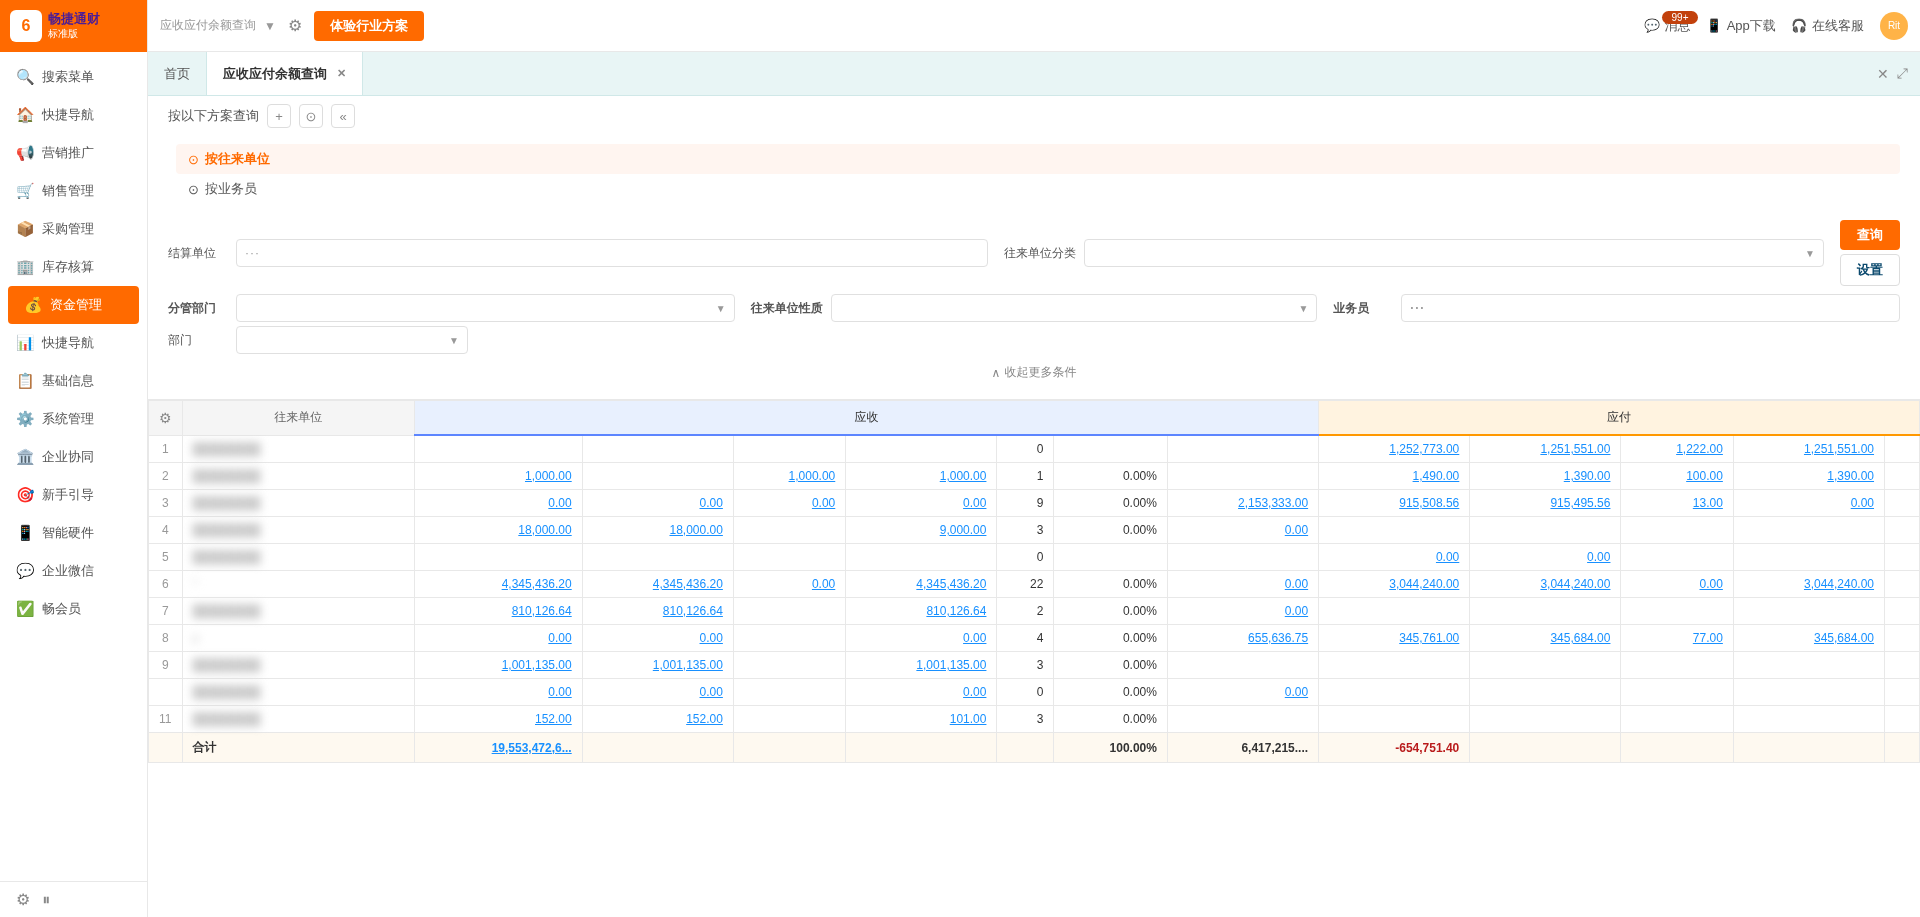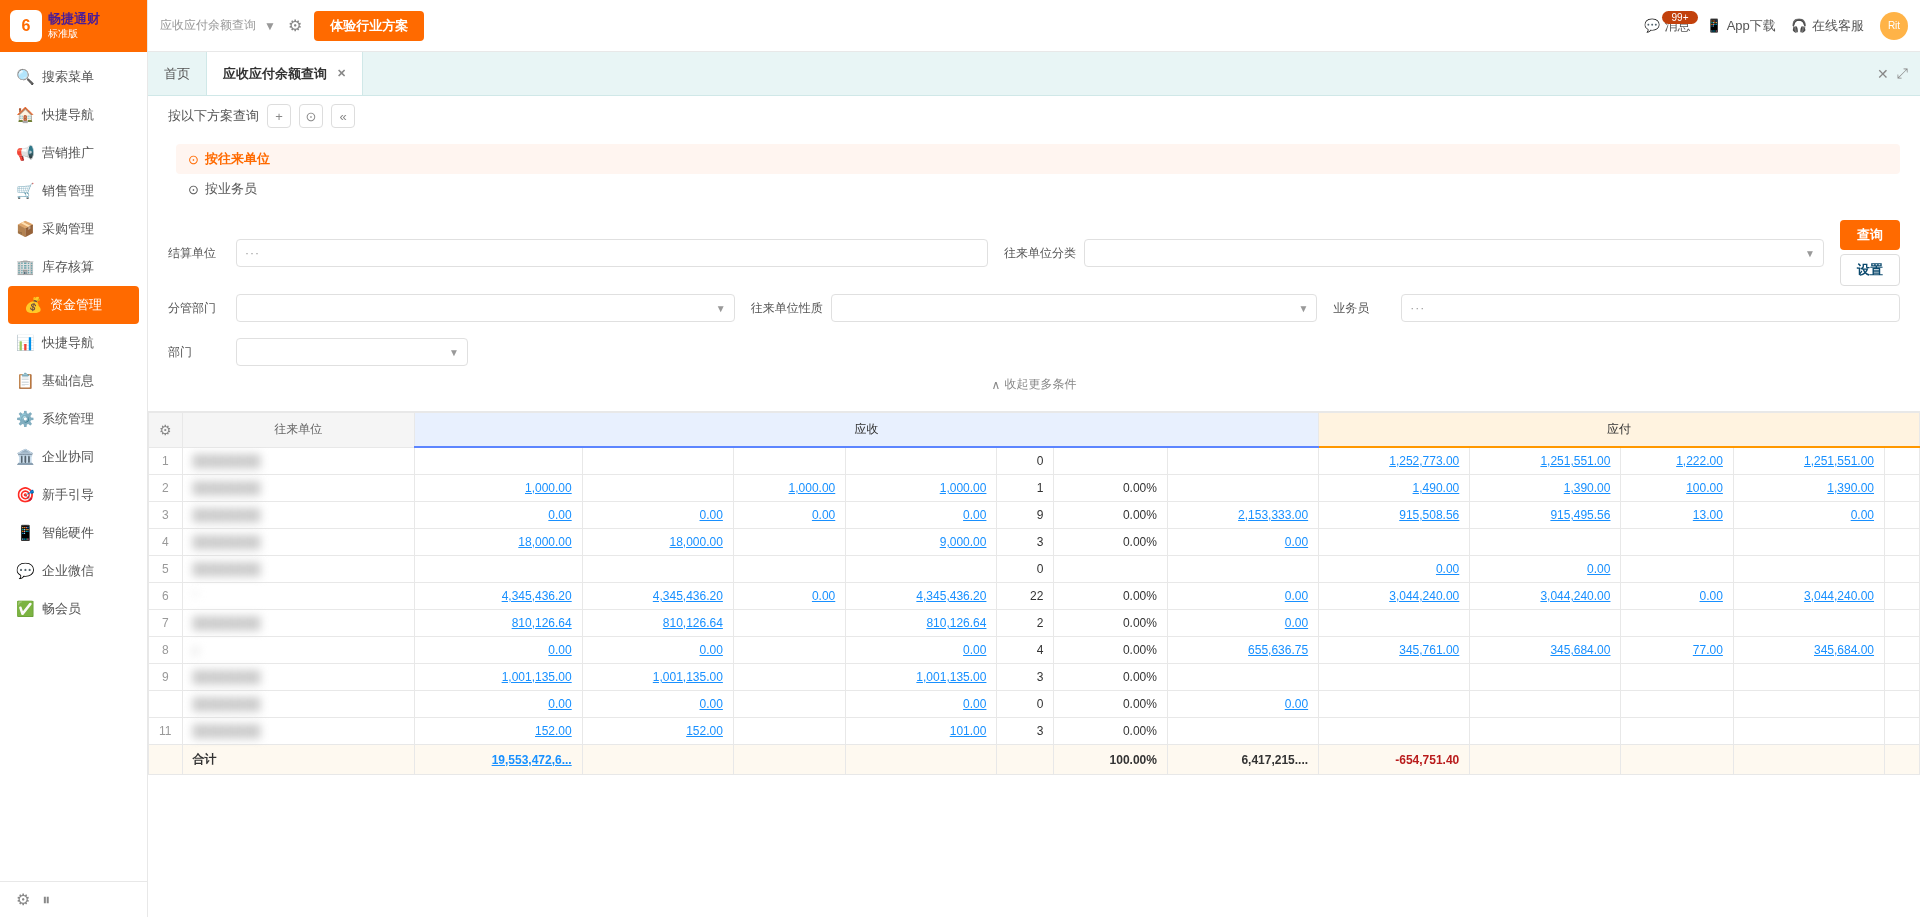--- a/index.html
+++ b/index.html
@@ -313,21 +313,21 @@
               <span class="filter-input-text"></span>
               <span class="filter-chevron">▼</span>
             </div>
           </div>
           <div class="query-btns">
             <button class="query-btn primary">查询</button>
             <button class="query-btn secondary">设置</button>
           </div>
         </div>
 
-        <div class="filter-row" style="margin-bottom:16px;">
+        <div class="filter-row" style="margin-bottom:4px;font-weight:bold;">
           <div class="filter-item">
             <span class="filter-name">分管部门</span>
             <div class="filter-input">
               <span class="filter-input-text"></span>
               <span class="filter-chevron">▼</span>
             </div>
           </div>
           <div class="filter-item">
             <span class="filter-name">往来单位性质</span>
             <div class="filter-input">

